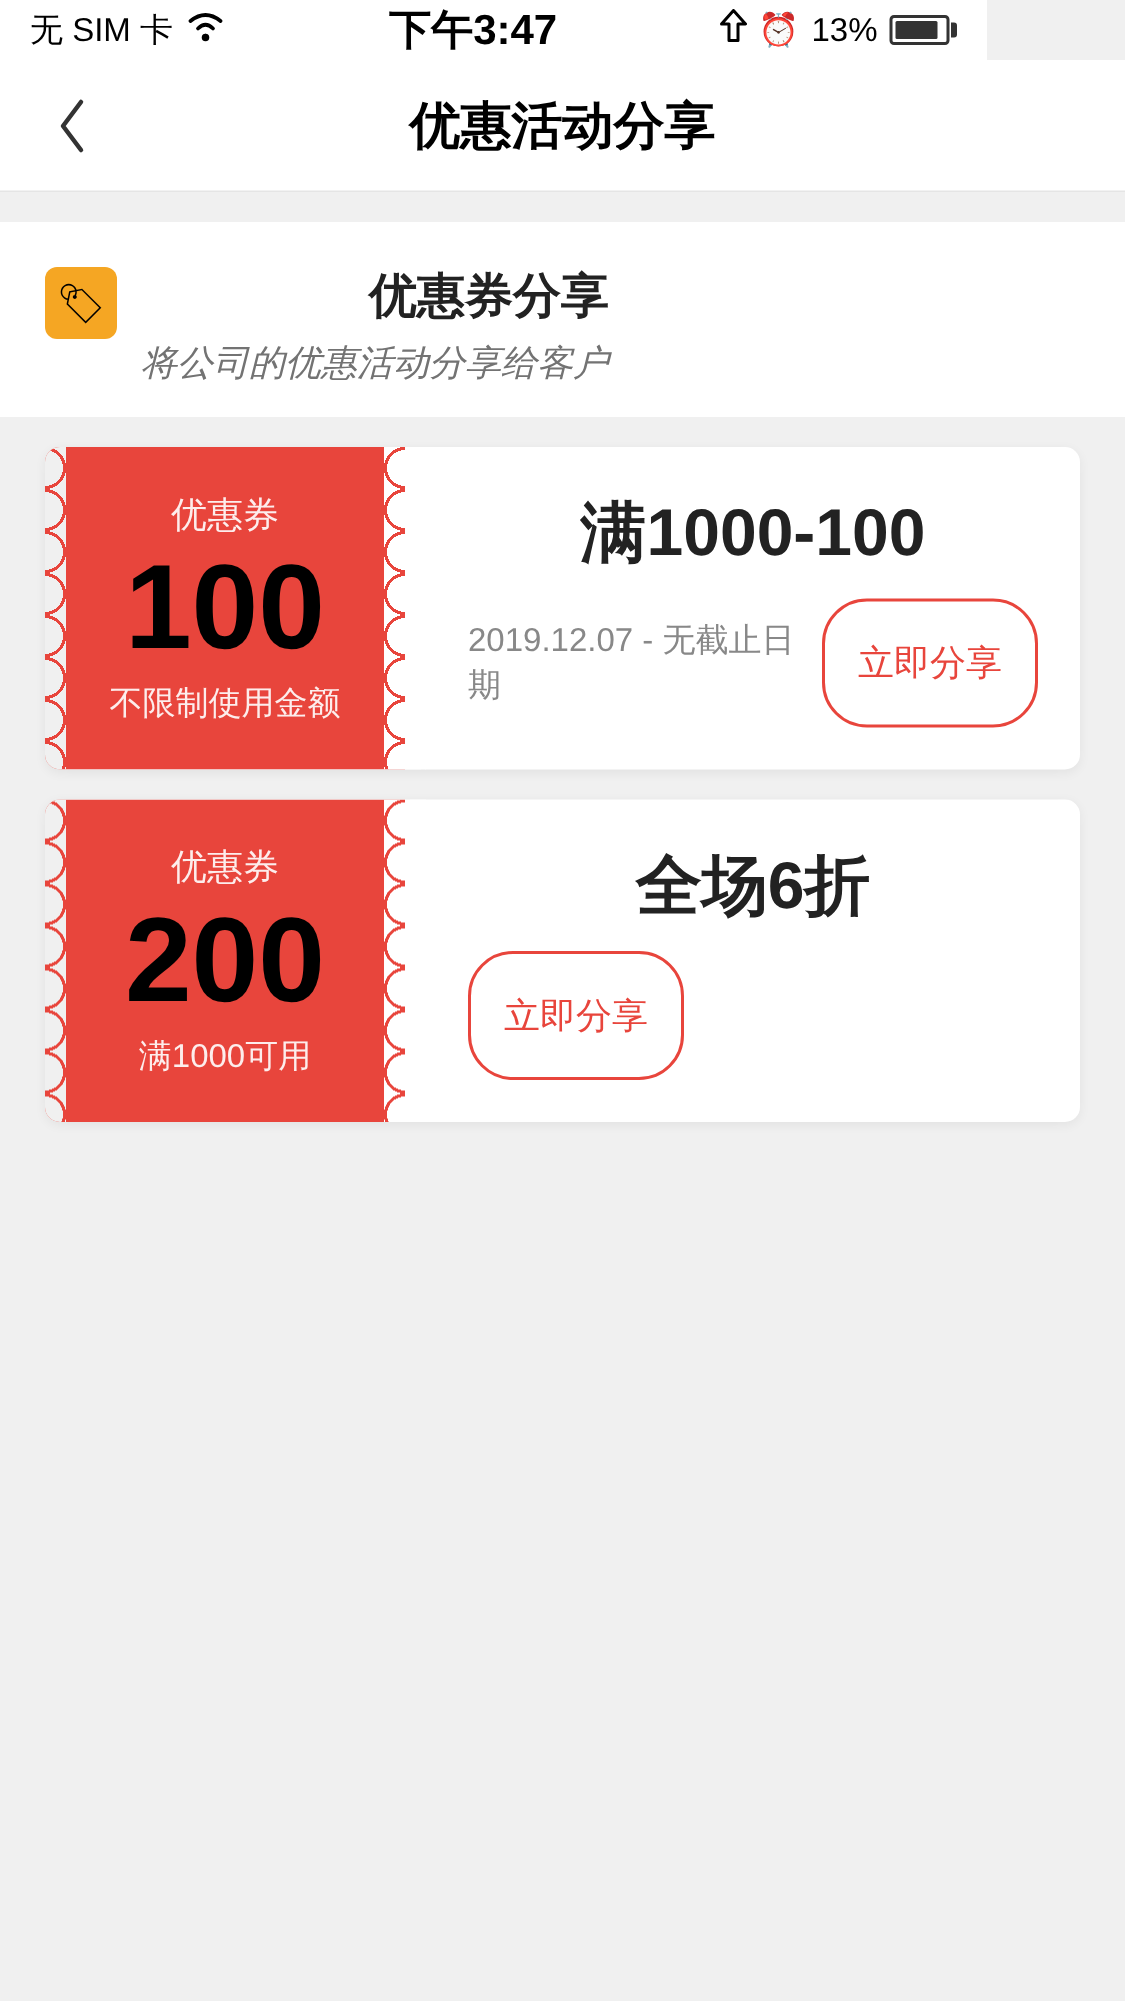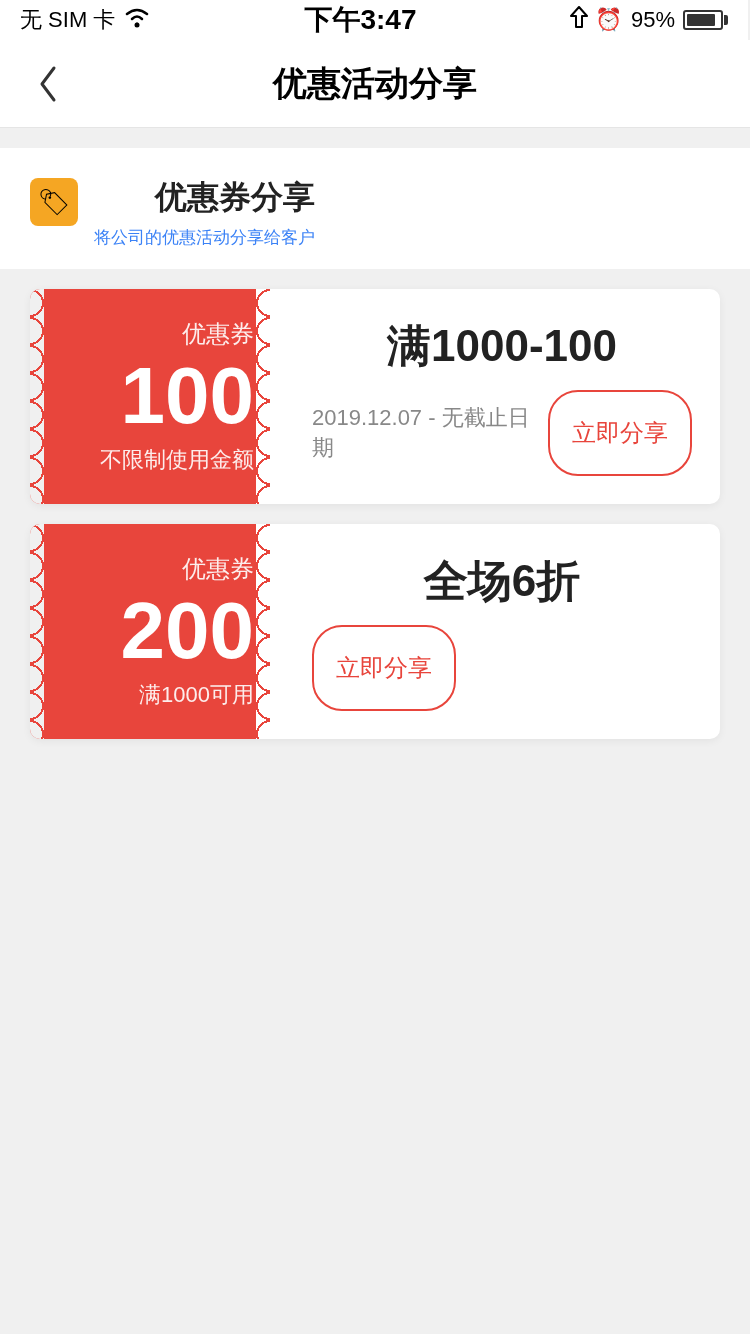--- a/index.html
+++ b/index.html
@@ -8,21 +8,21 @@
     body {
       width: 750px;
       min-height: 1334px;
       background: #f0f0f0;
       font-family: -apple-system, "PingFang SC", "Helvetica Neue", sans-serif;
       overflow-x: hidden;
     }
 
     
     .status-bar {
-      width: 748px;
+      width: 658px;
       height: 40px;
       background: #fff;
       display: flex;
       align-items: center;
       justify-content: space-between;
       padding: 0 20px;
       font-size: 24px;
       font-weight: 500;
     }
     .status-left {
@@ -129,22 +129,23 @@
       flex-direction: column;
       gap: 6px;
       align-items: flex-end;
     }
     .section-title {
       font-size: 32px;
       font-weight: 600;
       color: #222;
     }
     .section-subtitle {
-      font-size: 17px;
-      color: #3b82f6;
+      font-size: 24px;
+      color: #737373;
+      font-style: italic;
     }
 
     
     .coupon-list {
       background: #f0f0f0;
       padding: 20px 0;
       display: flex;
       flex-direction: column;
       gap: 20px;
     }
@@ -159,21 +160,21 @@
       box-shadow: 0 2px 8px rgba(0,0,0,0.06);
       position: relative;
     }
 
     
     .coupon-left {
       width: 240px;
       background: #e8453c;
       display: flex;
       flex-direction: column;
-      align-items: flex-end;
+      align-items: center;
       justify-content: center;
       padding: 28px 16px;
       position: relative;
       flex-shrink: 0;
     }
     
     .coupon-left::after {
       content: '';
       position: absolute;
       right: -14px;
@@ -197,21 +198,21 @@
     }
 
     .coupon-label {
       font-size: 24px;
       color: rgba(255,255,255,0.9);
       margin-bottom: 6px;
     }
     .coupon-amount {
       font-size: 80px;
       font-weight: 700;
-      color: #ffffff;
+      color: #000000;
       line-height: 1;
       margin-bottom: 10px;
     }
     .coupon-condition {
       font-size: 22px;
       color: rgba(255,255,255,0.9);
       text-align: center;
       line-height: 1.3;
     }
 
@@ -276,21 +277,21 @@
     </span>
   </div>
   <div class="status-center">下午3:47</div>
   <div class="status-right">
     <span>
       <svg width="18" height="22" viewBox="0 0 18 22" fill="none">
         <path d="M9 1 L17 10 L12 10 L12 21 L6 21 L6 10 L1 10 Z" stroke="#000" stroke-width="2" fill="none" stroke-linejoin="round"></path>
       </svg>
     </span>
     <span>⏰</span>
-    <span>95%</span>
+    <span>13%</span>
     <div class="battery-icon">
       <div class="battery-body">
         <div class="battery-fill"></div>
       </div>
       <div class="battery-tip"></div>
     </div>
   </div>
 </div>
 
 <div class="nav-bar">

